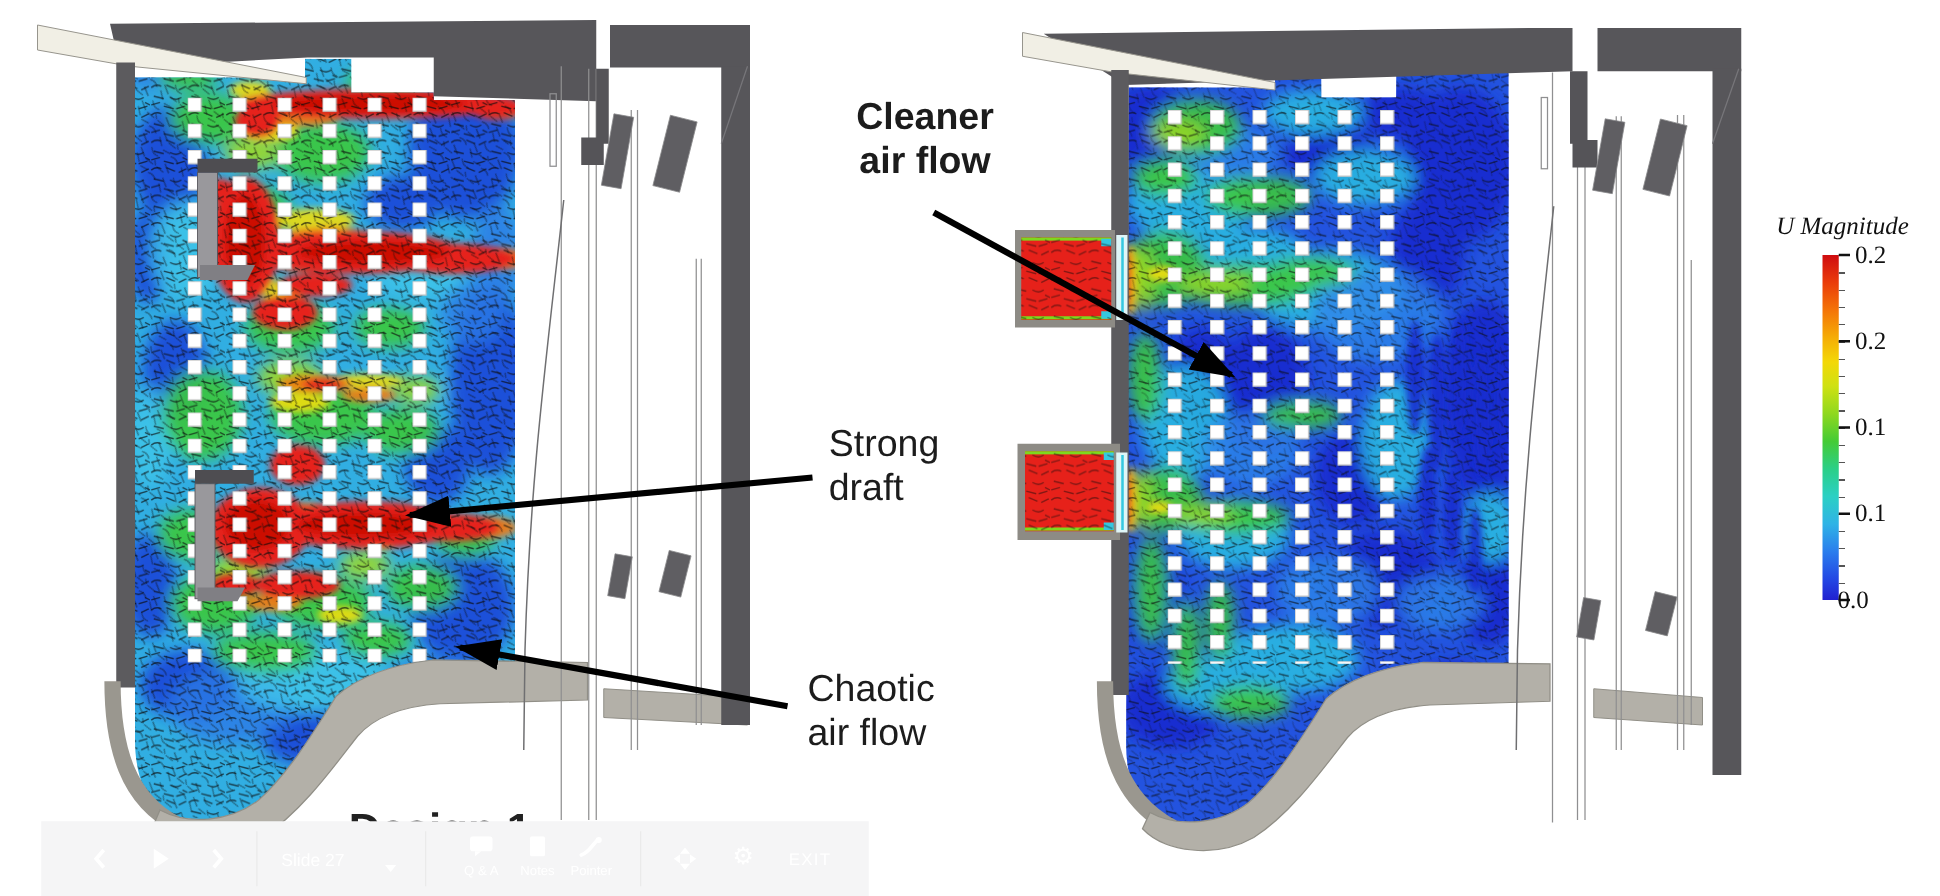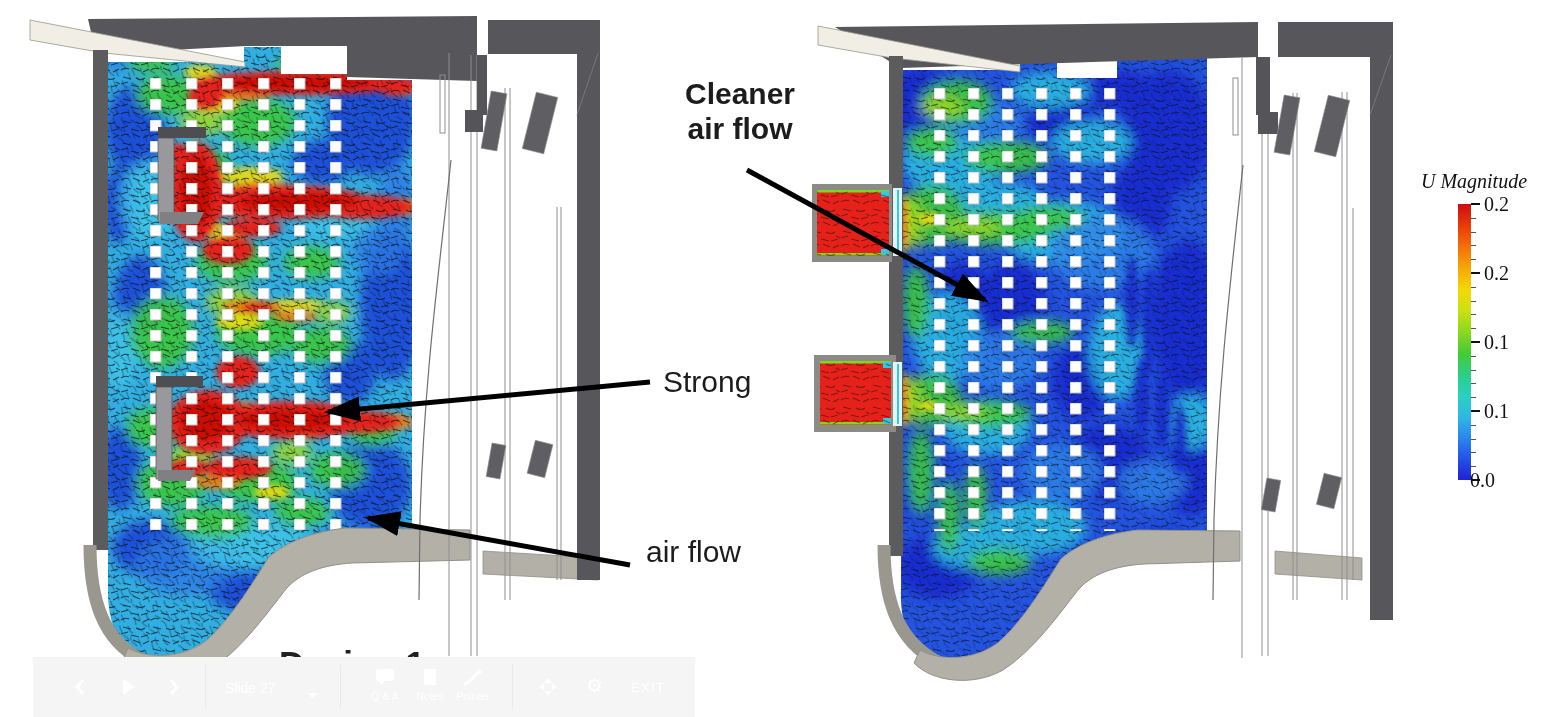--- a/index.html
+++ b/index.html
@@ -402,24 +402,26 @@
     <line x1="747" y1="170" x2="985" y2="300" marker-end="url(#ah)"></line>
     <line x1="650" y1="382" x2="328" y2="412" marker-end="url(#ah)"></line>
     <line x1="630" y1="565" x2="368" y2="518" marker-end="url(#ah)"></line>
   </g>
 </svg>
 
 <div class="abs annot center" style="left:650px;top:76px;width:180px">
   <div>Cleaner</div>
   <div>air flow</div>
 </div>
-<div class="abs annot" style="left:663px;top:364px;width:130px">
+<div class="abs annot" style="left:663px;top:338px;width:130px">
   <div>Strong</div>
+  <div>draft</div>
 </div>
 <div class="abs annot" style="left:646px;top:534px;width:140px">
+  <div>Chaotic</div>
   <div>air flow</div>
 </div>
 <div class="abs design-label" style="left:232px;top:644px;width:240px">Design 1</div>
 
 <div class="abs" style="left:1398px;top:170px;width:154px;height:330px">
   <div class="abs legend-title" style="left:0;top:0">U Magnitude</div>
   <div class="abs legend-bar" style="left:60px;top:34px"></div>
   <div class="abs legend-minor" style="left:73px;top:34px"></div>
   <div class="abs legend-major" style="left:73px;top:33px"></div>
   <div class="abs legend-major" style="left:73px;top:102px"></div>

